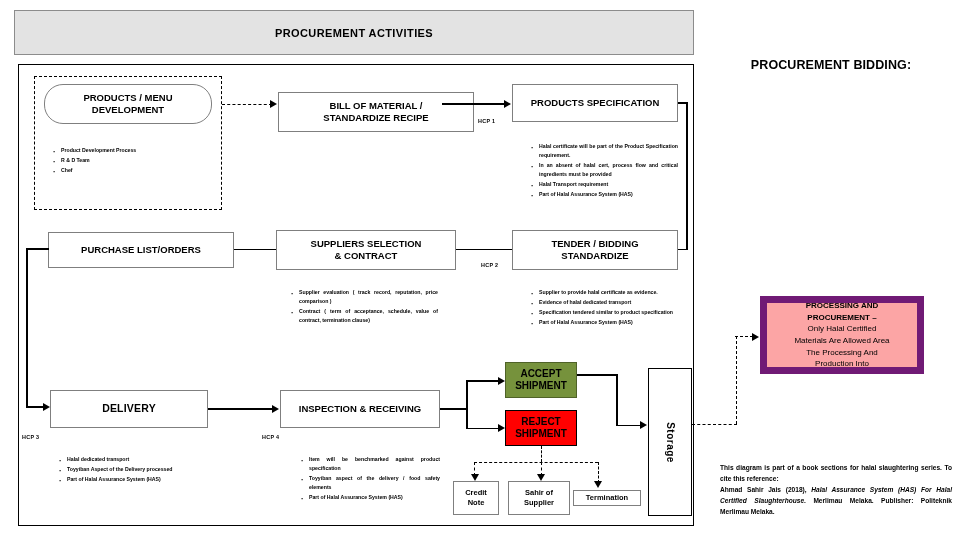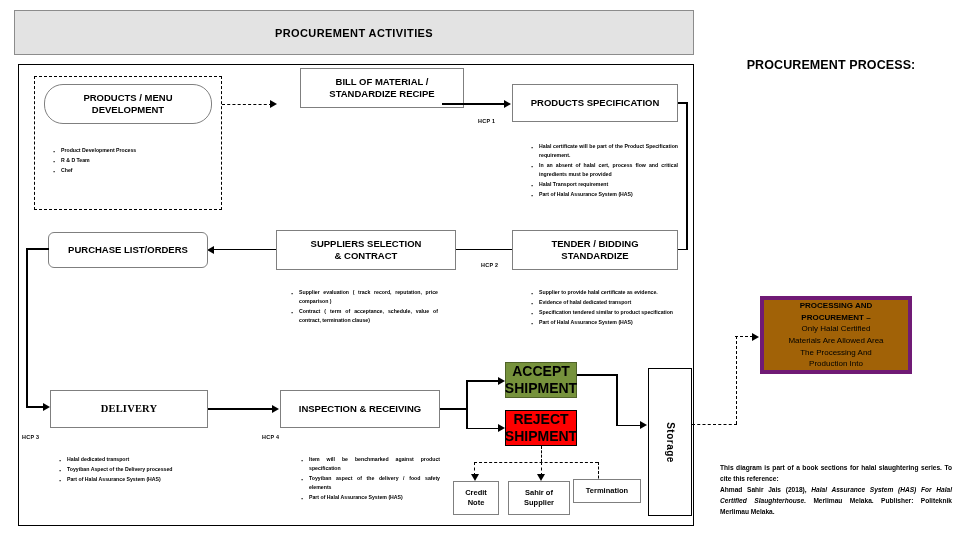--- a/index.html
+++ b/index.html
@@ -18,21 +18,21 @@
   
   .dashgroup{border:1.5px dashed #000;}
 
   
   .pbox{border:1px solid #7F7F7F;background:#fff;display:flex;align-items:center;
         justify-content:center;text-align:center;line-height:1.25;}
   .pbox span{display:block;padding:0 4px;}
 
   .t11{font-size:10.5px;font-weight:bold;letter-spacing:.2px;}
   .t10{font-size:9.5px;font-weight:bold;}
-  .t9{font-size:14px;font-weight:bold;}
+  .t9{font-size:10px;font-weight:bold;}
 
   
   .bul{font-size:5.2px;font-weight:bold;line-height:1.75;}
   .bul ul{margin:0;padding-left:9px;list-style:none;}
   .bul li{position:relative;text-align:justify;margin-bottom:1px;}
   .bul li:before{content:"\00B7";position:absolute;left:-8px;top:-1px;font-size:8px;}
 
   
   .hcp{font-size:5.4px;font-weight:bold;letter-spacing:.3px;}
 
@@ -56,21 +56,21 @@
   #storage{border:1px solid #000;background:#fff;}
   #storage span{display:block;transform:rotate(90deg);white-space:nowrap;
                 font-size:10px;font-weight:bold;letter-spacing:.5px;}
   #storage .rot{width:100%;height:100%;display:flex;align-items:center;justify-content:center;}
 
   
   #rtitle{left:706px;top:58px;width:250px;text-align:center;}
   #rtitle .l1{font-size:12.5px;font-weight:bold;letter-spacing:.1px;}
   #rtitle .l2{font-size:12px;font-weight:bold;font-style:italic;margin-top:3px;line-height:1.5;}
 
-  #prodbox{left:760px;top:296px;width:152px;height:78px;border:4px solid #701a75;background:#a16207;
+  #prodbox{left:760px;top:296px;width:164px;height:78px;border:7px solid #701a75;background:#fca5a5;
            display:flex;align-items:center;justify-content:center;text-align:center;}
   #prodbox .inner{font-size:8px;line-height:1.45;}
   #prodbox .hd{font-weight:bold;}
 
   #cite{left:720px;top:463px;width:232px;font-size:6.6px;font-weight:bold;
         line-height:1.65;text-align:justify;}
   #cite i{font-style:italic;}
 
   .small-out{border:1px solid #7F7F7F;background:#fff;display:flex;align-items:center;
              justify-content:center;text-align:center;font-size:7.5px;font-weight:bold;line-height:1.3;}
@@ -97,21 +97,21 @@
   <ul>
     <li>Product Development Process</li>
     <li>R &amp; D Team</li>
     <li>Chef</li>
   </ul>
 </div>
 
 <div class="abs dhl ln" style="left:222px;top:104px;width:50px;background:transparent;"></div>
 <div class="abs ar ar-r" style="left:270px;top:100px;"></div>
 
-<div class="abs pbox" style="left:278px;top:68px;width:164px;height:40px;margin-left:22px;">
+<div class="abs pbox" style="left:278px;top:92px;width:196px;height:40px;">
   <span>
     <span class="t10">BILL OF MATERIAL /</span>
     <span class="t10">STANDARDIZE RECIPE</span>
   </span>
 </div>
 
 <div class="abs hl ln" style="left:442px;top:103px;width:65px;"></div>
 <div class="abs ar ar-r" style="left:504px;top:99.5px;"></div>
 
 <div class="abs hcp" style="left:478px;top:118px;">HCP 1</div>
@@ -165,30 +165,30 @@
 <div class="abs bul" style="left:290px;top:288px;width:148px;">
   <ul>
     <li>Supplier evaluation ( track record, reputation, price comparison )</li>
     <li>Contract ( term of acceptance, schedule, value of contract, termination clause)</li>
   </ul>
 </div>
 
 <div class="abs hl ln" style="left:212px;top:248.5px;width:64px;"></div>
 <div class="abs ar ar-l" style="left:207px;top:245.5px;"></div>
 
-<div class="abs pbox" style="left:48px;top:232px;width:160px;height:36px;border-radius:6px;">
+<div class="abs pbox" style="left:48px;top:232px;width:186px;height:36px;">
   <span class="t10">PURCHASE LIST/ORDERS</span>
 </div>
 
 <div class="abs vl ln" style="left:26px;top:248px;height:159px;"></div>
 <div class="abs hl ln" style="left:26px;top:248px;width:23px;"></div>
 <div class="abs hl ln" style="left:26px;top:406px;width:19px;"></div>
 <div class="abs ar ar-r" style="left:43px;top:403px;"></div>
 
-<div class="abs pbox" style="left:50px;top:390px;width:158px;height:38px;font-family:Liberation Serif, serif;">
+<div class="abs pbox" style="left:50px;top:390px;width:158px;height:38px;">
   <span class="t11">DELIVERY</span>
 </div>
 
 <div class="abs hcp" style="left:22px;top:434px;">HCP 3</div>
 
 <div class="abs bul" style="left:58px;top:455px;width:145px;">
   <ul>
     <li>Halal dedicated transport</li>
     <li>Toyyiban Aspect of the Delivery processed</li>
     <li>Part of Halal Assurance System (HAS)</li>
@@ -254,37 +254,37 @@
   </span>
 </div>
 
 <div class="abs small-out" style="left:508px;top:481px;width:62px;height:34px;">
   <span>
     <span>Sahir of</span><br>
     <span>Supplier</span>
   </span>
 </div>
 
-<div class="abs small-out" style="left:573px;top:479px;width:68px;height:24px;">
+<div class="abs small-out" style="left:573px;top:490px;width:68px;height:16px;">
   <span>Termination</span>
 </div>
 
 <div class="abs" id="storage" style="left:648px;top:368px;width:44px;height:148px;">
   <div class="rot">
       <span>Storage</span>
     </div>
 </div>
 
 <div class="abs dhl ln" style="left:692px;top:424px;width:45px;background:transparent;"></div>
 <div class="abs dvl ln" style="left:735.5px;top:336px;height:88px;background:transparent;"></div>
 <div class="abs dhl ln" style="left:735px;top:336px;width:18px;background:transparent;"></div>
 <div class="abs ar ar-r" style="left:752px;top:332.5px;"></div>
 
 <div class="abs" id="rtitle">
-  <div class="l1">PROCUREMENT PROCESS:</div>
+  <div class="l1">PROCUREMENT BIDDING:</div>
 </div>
 
 <div class="abs" id="prodbox">
   <div class="inner">
     <div class="hd">PROCESSING AND</div>
     <div class="hd">PROCUREMENT –</div>
     <div>Only Halal Certified</div>
     <div>Materials Are Allowed Area</div>
     <div>The Processing And</div>
     <div>Production Into</div>

